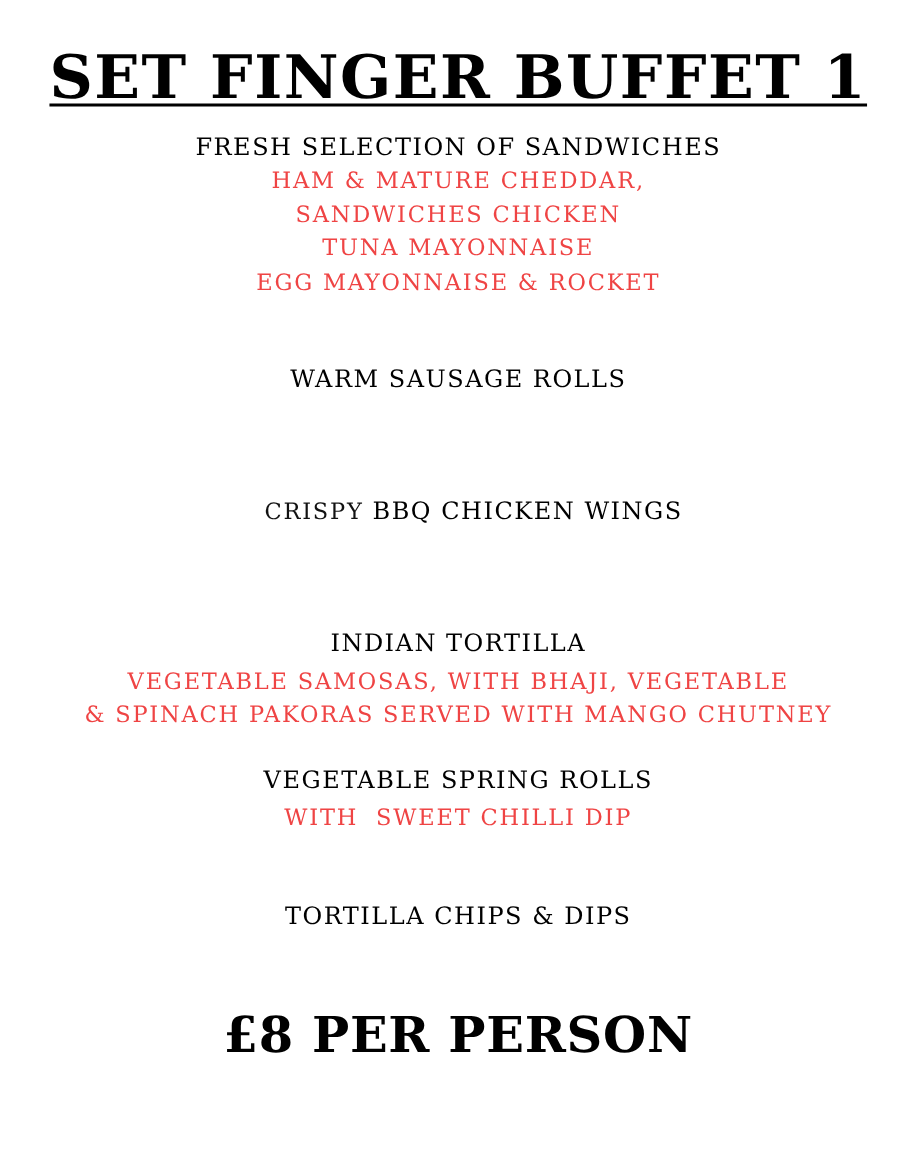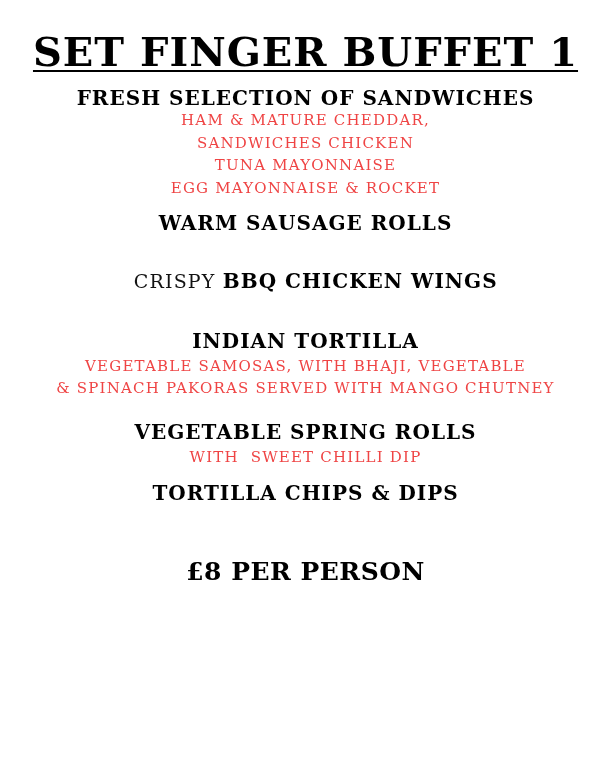--- a/index.html
+++ b/index.html
@@ -31,43 +31,43 @@
     text-decoration: underline;
     text-underline-offset: 4px;
     text-decoration-thickness: 2px;
     white-space: nowrap;
   }
   .line {
     line-height: 22.4px;
     white-space: pre-wrap;
   }
   .heading {
-    font-size: 20px;
-    font-weight: bold;
+    font-size: 16px;
+    font-weight: normal;
     letter-spacing: 1px;
   }
   .item {
     font-size: 15px;
     font-weight: normal;
     letter-spacing: 1.2px;
     color: #ef4444;
   }
   .mixed-prefix {
-    font-size: 19px;
+    font-size: 15px;
     font-weight: normal;
     letter-spacing: 1.2px;
     color: #121212;
   }
   .gap-title { margin-top: 13px; }
-  .gap-section { margin-top: 13px; }
+  .gap-section { margin-top: 43px; }
   .gap-sub { margin-top: 3px; }
   .gap-md { margin-top: 21px; }
   .price-line {
     margin-top: 53px;
-    font-size: 25px;
+    font-size: 33px;
     font-weight: bold;
     letter-spacing: 0.5px;
     line-height: 30px;
   }
 </style>
 </head>
 <body>
 
 <div class="page">
 

